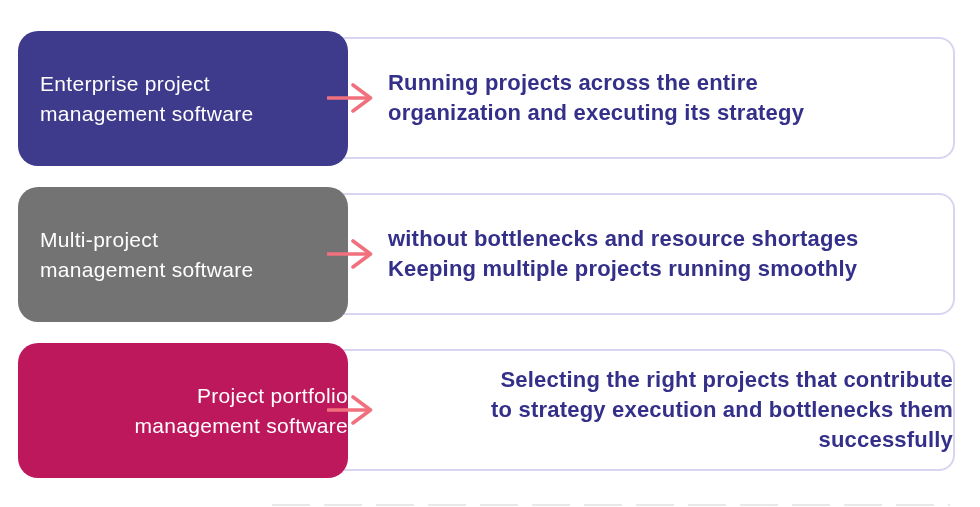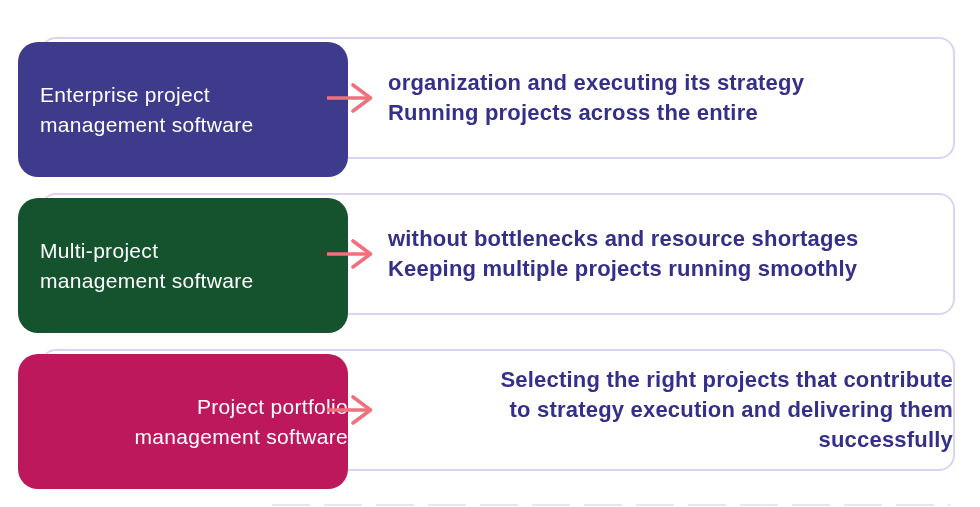--- a/index.html
+++ b/index.html
@@ -47,31 +47,30 @@
     left: 18px;
     top: 6px;
     width: 330px;
     height: 135px;
     border-radius: 20px;
     display: flex;
     flex-direction: column;
     justify-content: center;
     box-sizing: border-box;
     padding-left: 22px;
-    margin-top: 11px;
   }
   .label-box .label-text {
     color: #ffffff;
     font-size: 21px;
     line-height: 30px;
     font-weight: 500;
     letter-spacing: 0.3px;
   }
   .box-enterprise { background: #3e3a8c; }
-  .box-multi      { background: #14532d; }
+  .box-multi      { background: #737373; }
   .box-portfolio  { background: #be185d; }
 
   .arrow {
     position: absolute;
     left: 327px;
     top: 57px;
     width: 46px;
     height: 32px;
   }
 
@@ -90,22 +89,22 @@
   }
 </style>
 </head>
 <body>
 
 <div class="canvas">
 
   <div class="row row-1">
     <div class="desc-box">
       <div class="desc-text">
+        <div>Running projects across the entire</div>
         <div>organization and executing its strategy</div>
-        <div>Running projects across the entire</div>
       </div>
     </div>
     <div class="label-box box-enterprise">
       <div class="label-text">
         <div>Enterprise project</div>
         <div>management software</div>
       </div>
     </div>
     <svg class="arrow" viewBox="0 0 46 32" fill="none">
       <path d="M1 16 L41 16" stroke="#f1707e" stroke-width="3.6" stroke-linecap="round"></path>
@@ -129,21 +128,21 @@
     <svg class="arrow" viewBox="0 0 46 32" fill="none">
       <path d="M1 16 L41 16" stroke="#f1707e" stroke-width="3.6" stroke-linecap="round"></path>
       <path d="M26 3 L43.5 16 L26 29" stroke="#f1707e" stroke-width="3.6" stroke-linecap="round" stroke-linejoin="round" fill="none"></path>
     </svg>
   </div>
 
   <div class="row row-3">
     <div class="desc-box">
       <div class="desc-text">
         <div>Selecting the right projects that contribute</div>
-        <div>to strategy execution and delivering them</div>
+        <div>to strategy execution and bottlenecks them</div>
         <div>successfully</div>
       </div>
     </div>
     <div class="label-box box-portfolio">
       <div class="label-text">
         <div>Project portfolio</div>
         <div>management software</div>
       </div>
     </div>
     <svg class="arrow" viewBox="0 0 46 32" fill="none">

